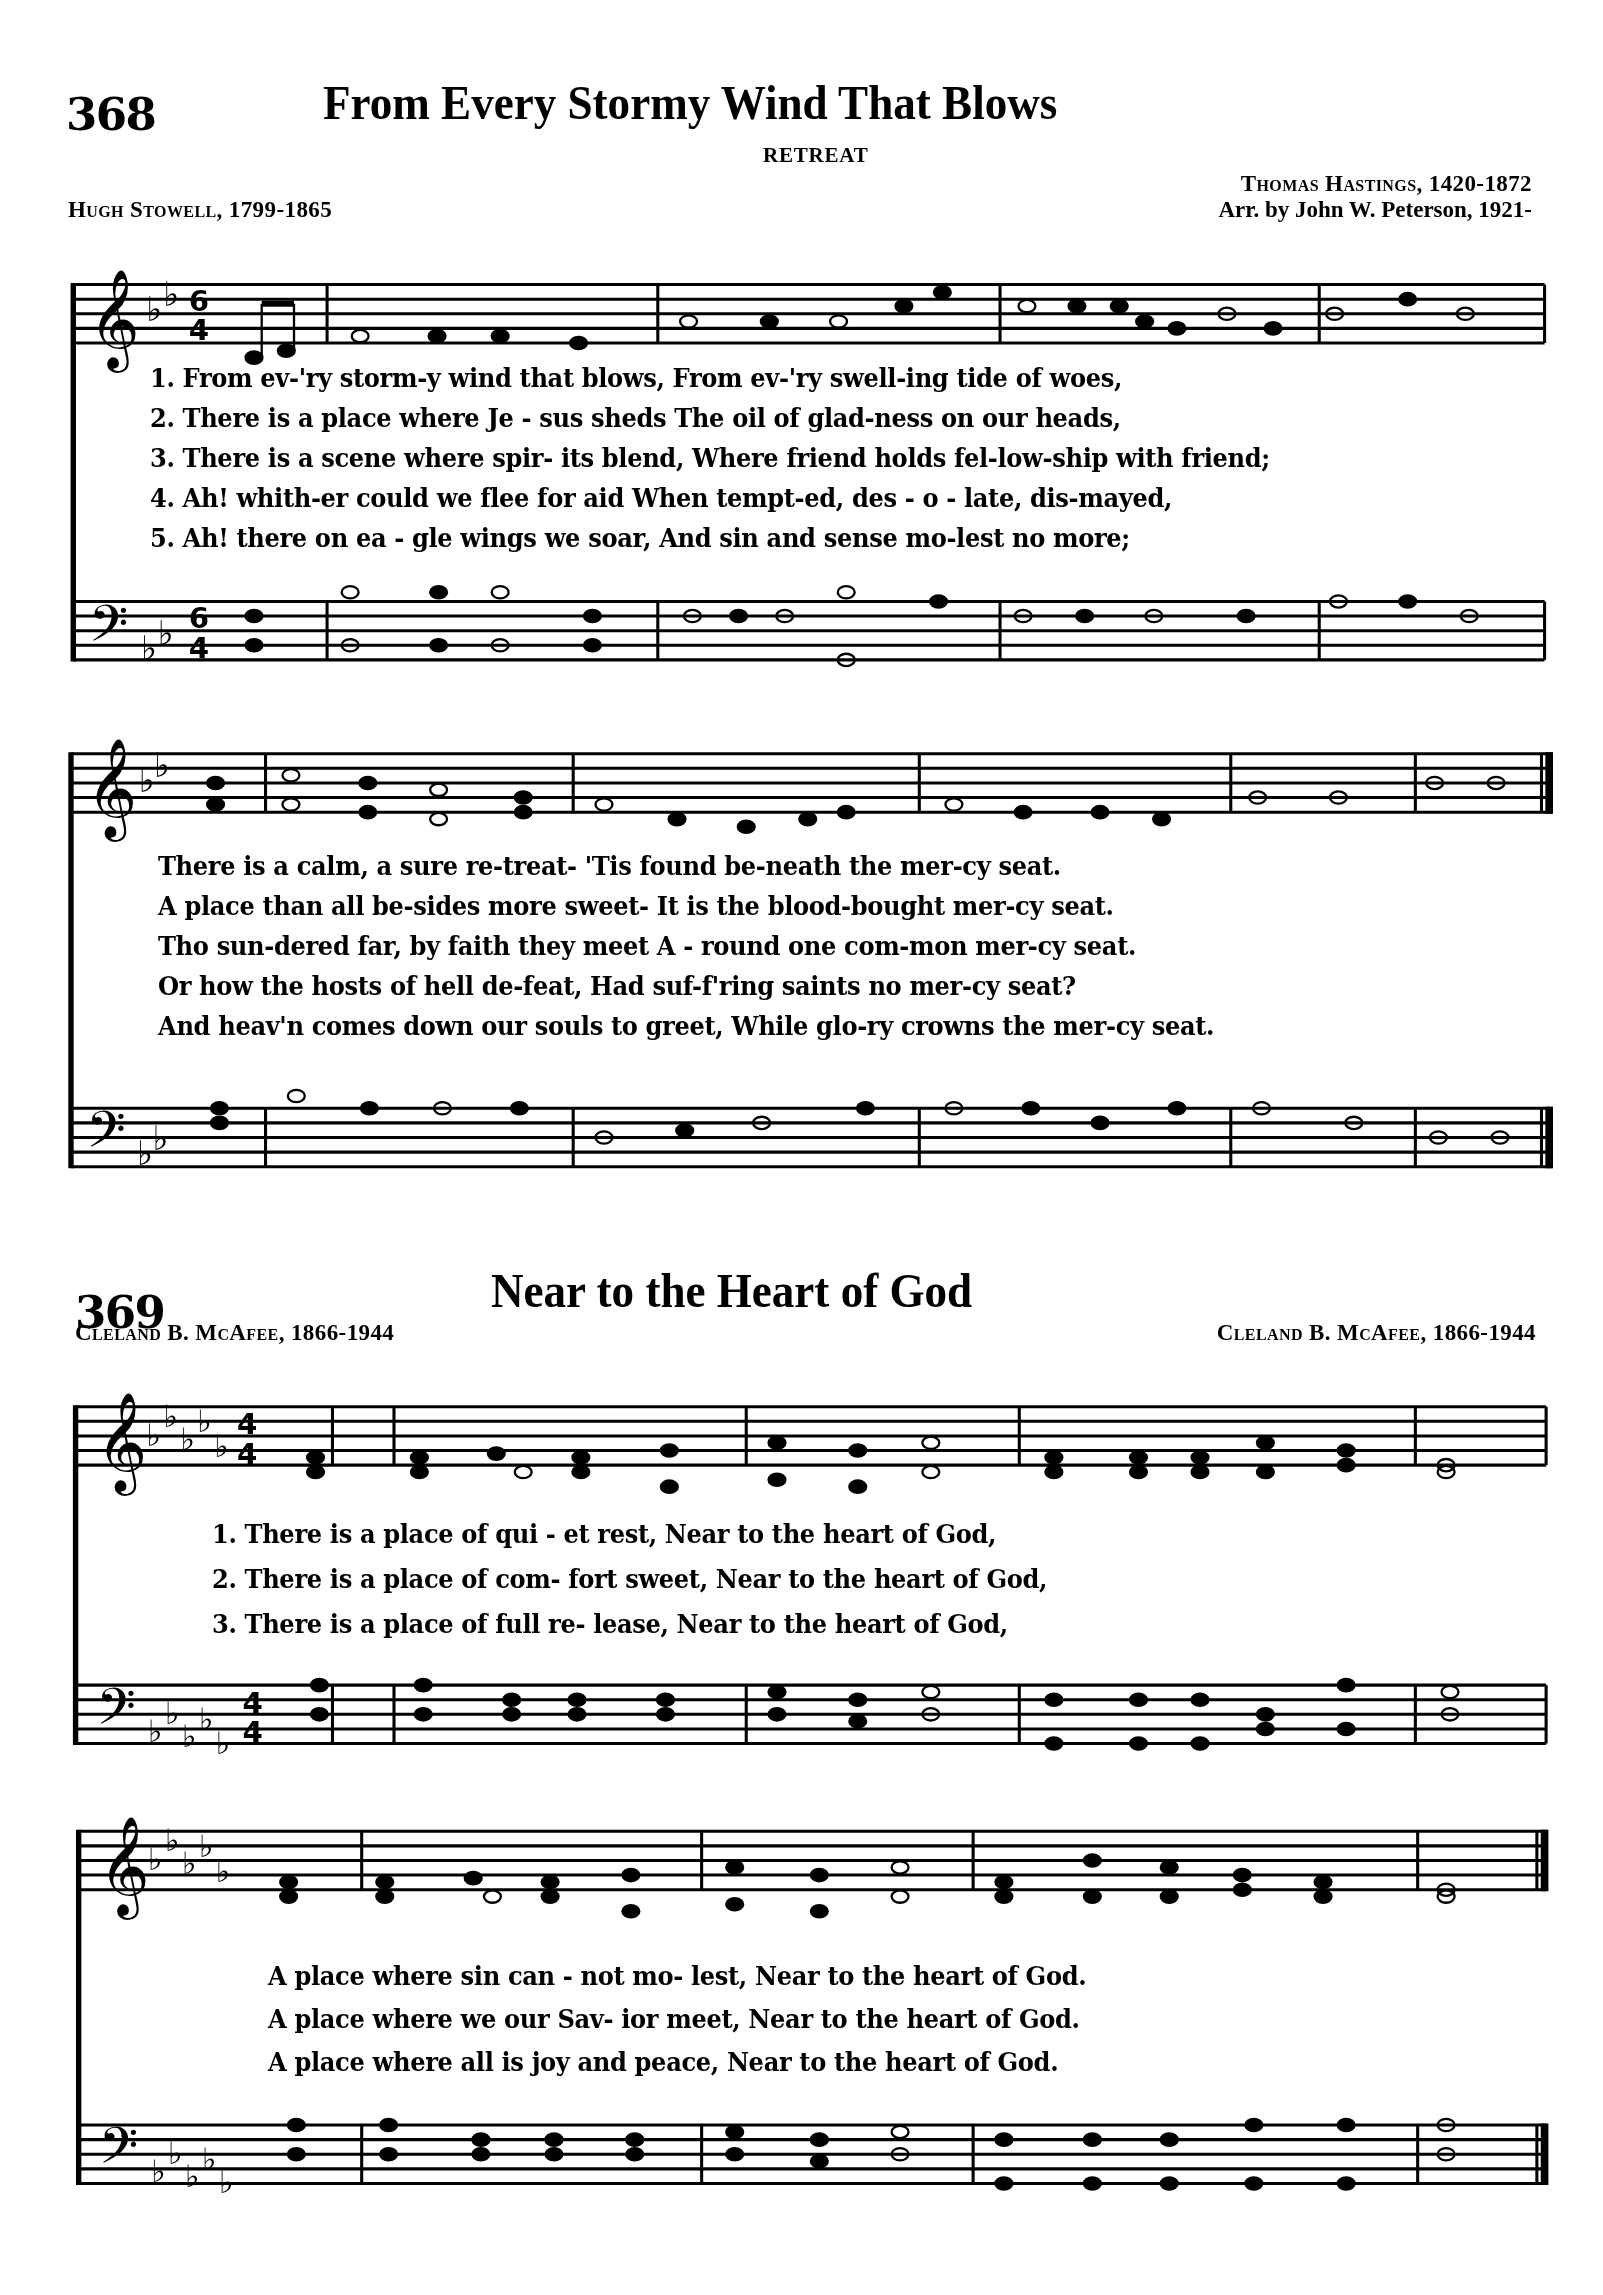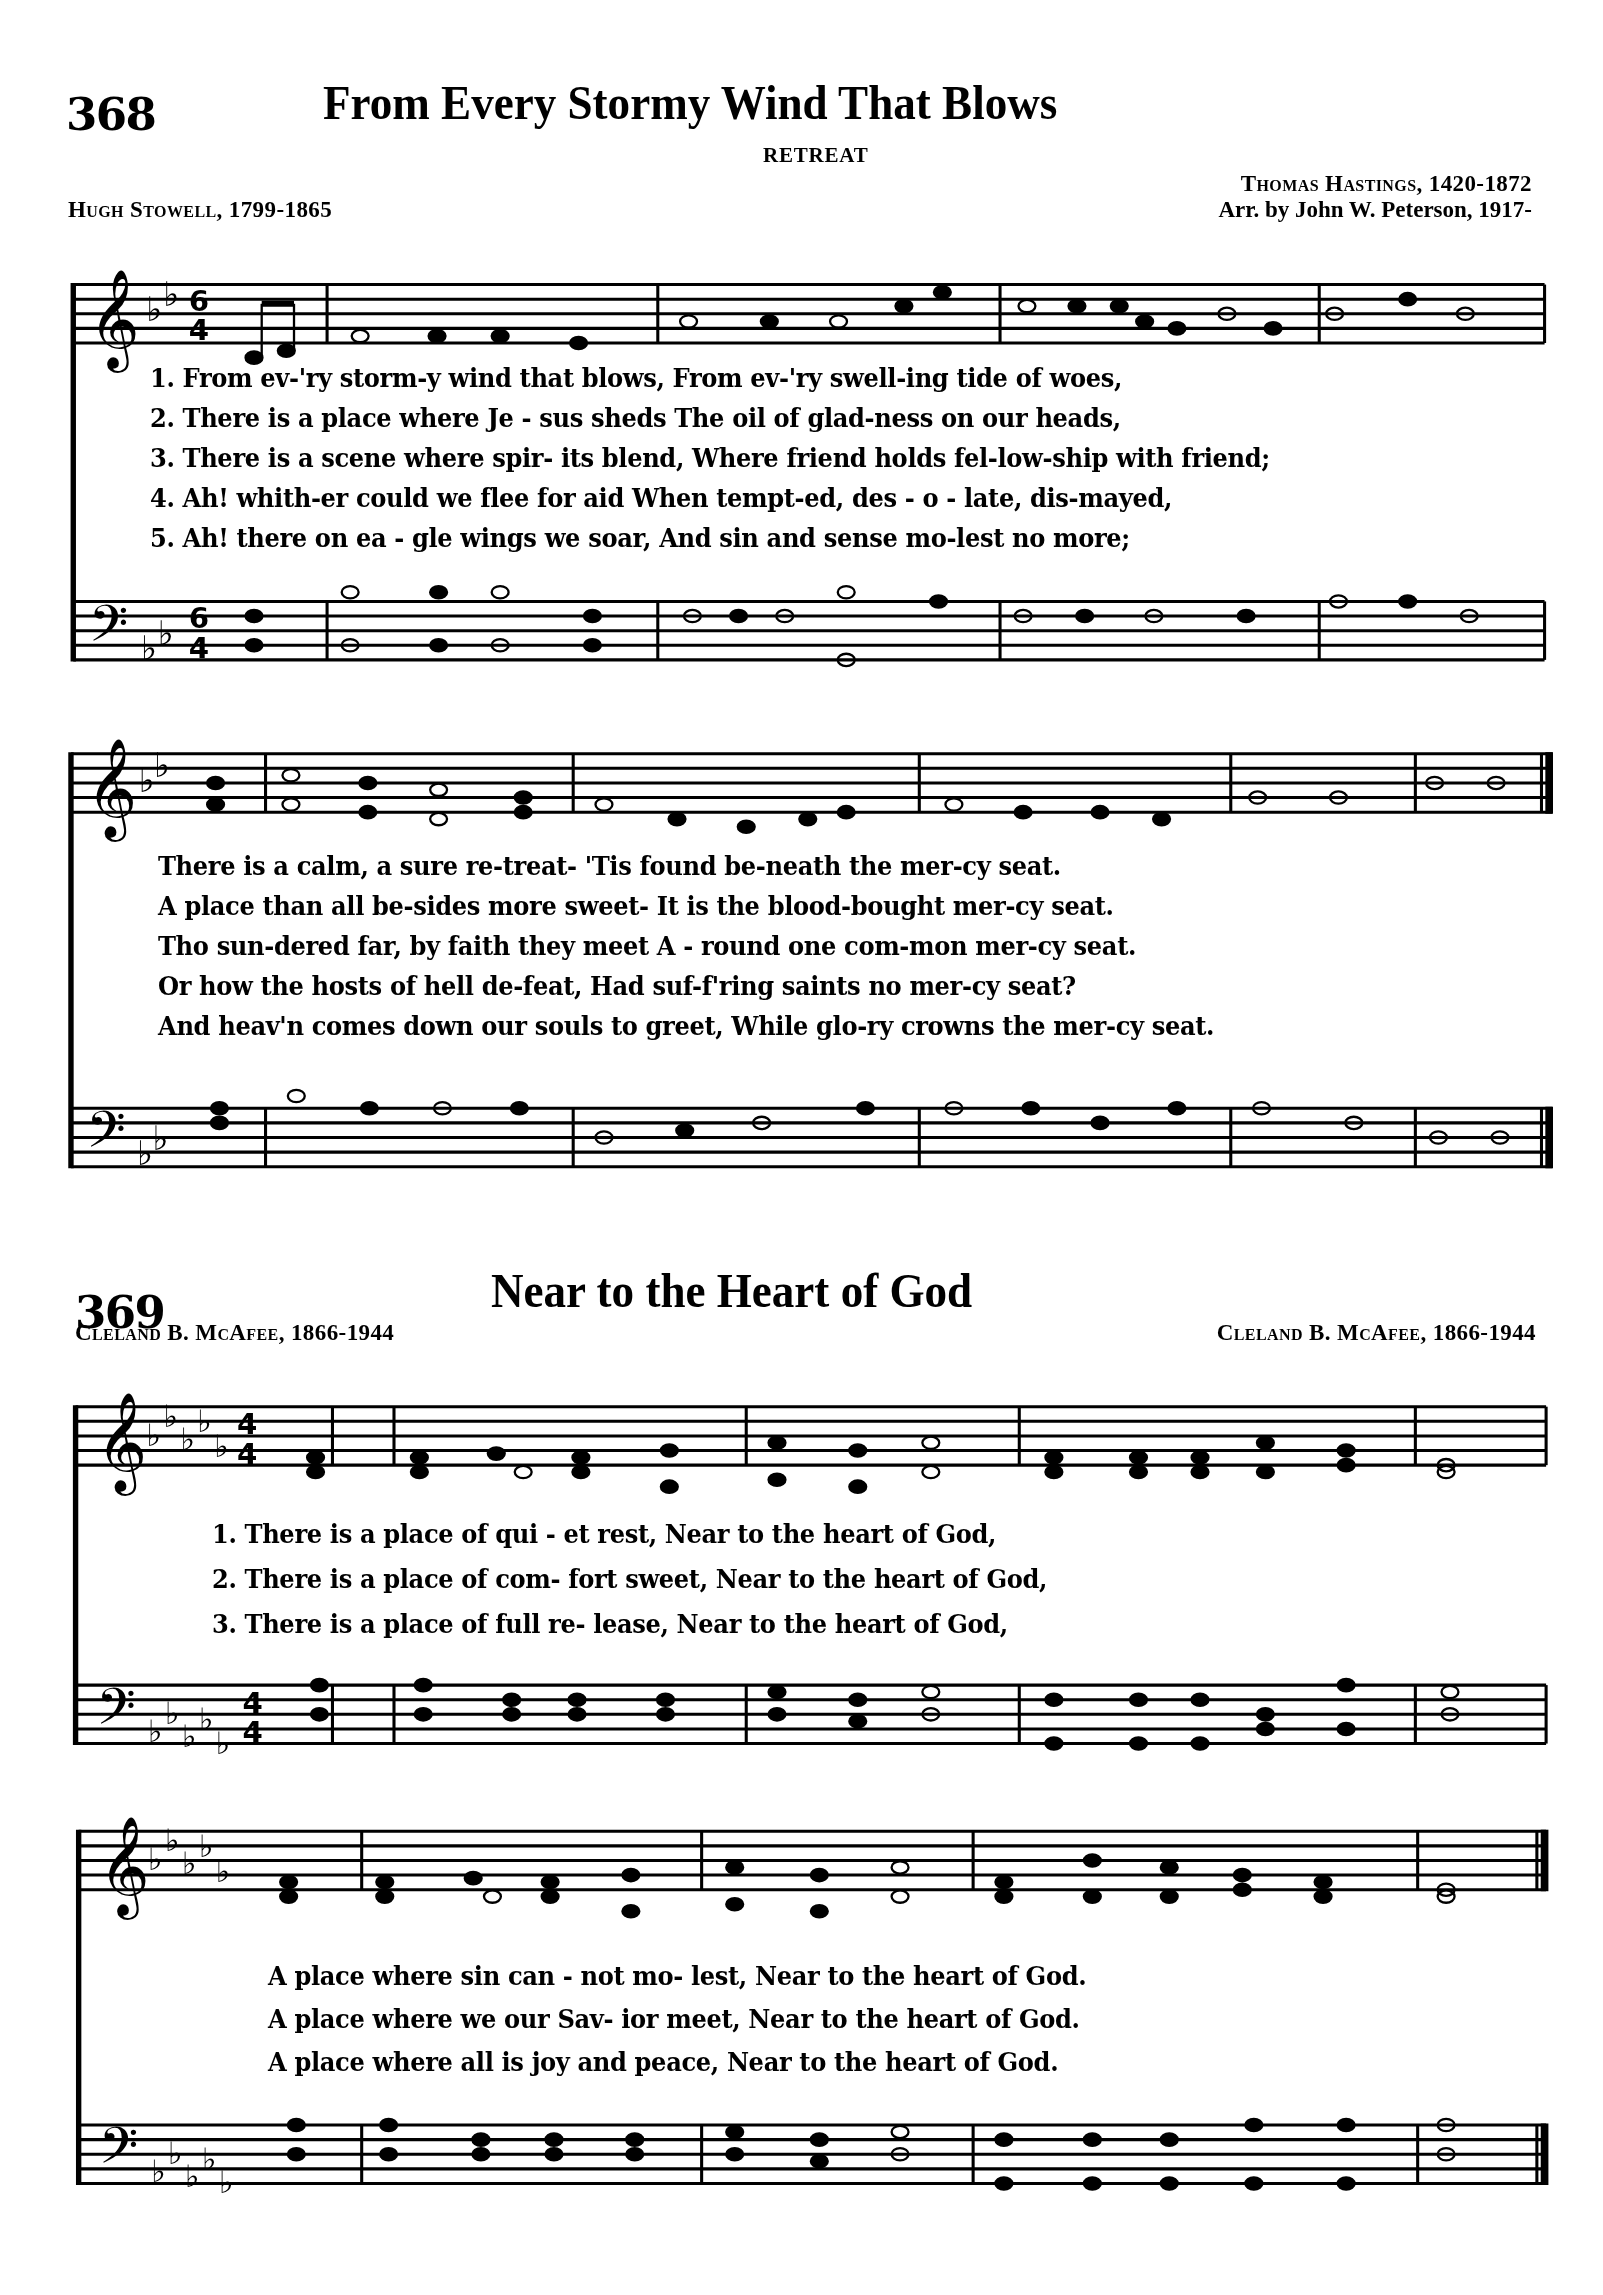--- a/index.html
+++ b/index.html
@@ -388,21 +388,21 @@
     <ellipse cx="1880" cy="2763" rx="11" ry="8" fill="none"></ellipse>
       <ellipse cx="1880" cy="2801" rx="11" ry="8" fill="none"></ellipse>
   </g>
 </svg>
 
 <div class="abs hymn-num" style="left:66px; top:88px;">368</div>
 <div class="abs hymn-title" style="left:323px; top:74px;">From Every Stormy Wind That Blows</div>
 <div class="abs tune-name" style="left:741px; top:143px;margin-left:22px;">RETREAT</div>
 <div class="abs credit" style="right:72px; top:171px;">Thomas Hastings, 1420-1872</div>
 <div class="abs credit" style="left:68px; top:197px;text-align:center;">Hugh Stowell, 1799-1865</div>
-<div class="abs credit-plain" style="right:72px; top:197px;">Arr. by John W. Peterson, 1917-</div>
+<div class="abs credit-plain" style="right:72px; top:197px;">Arr. by John W. Peterson, 1921-</div>
 
 <div class="abs lyric" style="left:150px; top:358px; line-height:40px;">
   <span class="lyric-line">1. From  ev-'ry  storm-y  wind  that blows, From  ev-'ry  swell-ing  tide  of  woes,</span>
   <span class="lyric-line">2. There  is  a place where  Je - sus sheds  The  oil  of  glad-ness  on  our heads,</span>
   <span class="lyric-line">3. There  is  a scene where spir- its  blend, Where friend holds fel-low-ship with friend;</span>
   <span class="lyric-line">4. Ah!  whith-er  could  we  flee  for  aid  When tempt-ed, des - o - late, dis-mayed,</span>
   <span class="lyric-line">5. Ah!  there  on  ea - gle  wings  we  soar,  And  sin  and  sense mo-lest  no  more;</span>
 </div>
 
 <div class="abs lyric" style="left:158px; top:846px; line-height:40px;">

